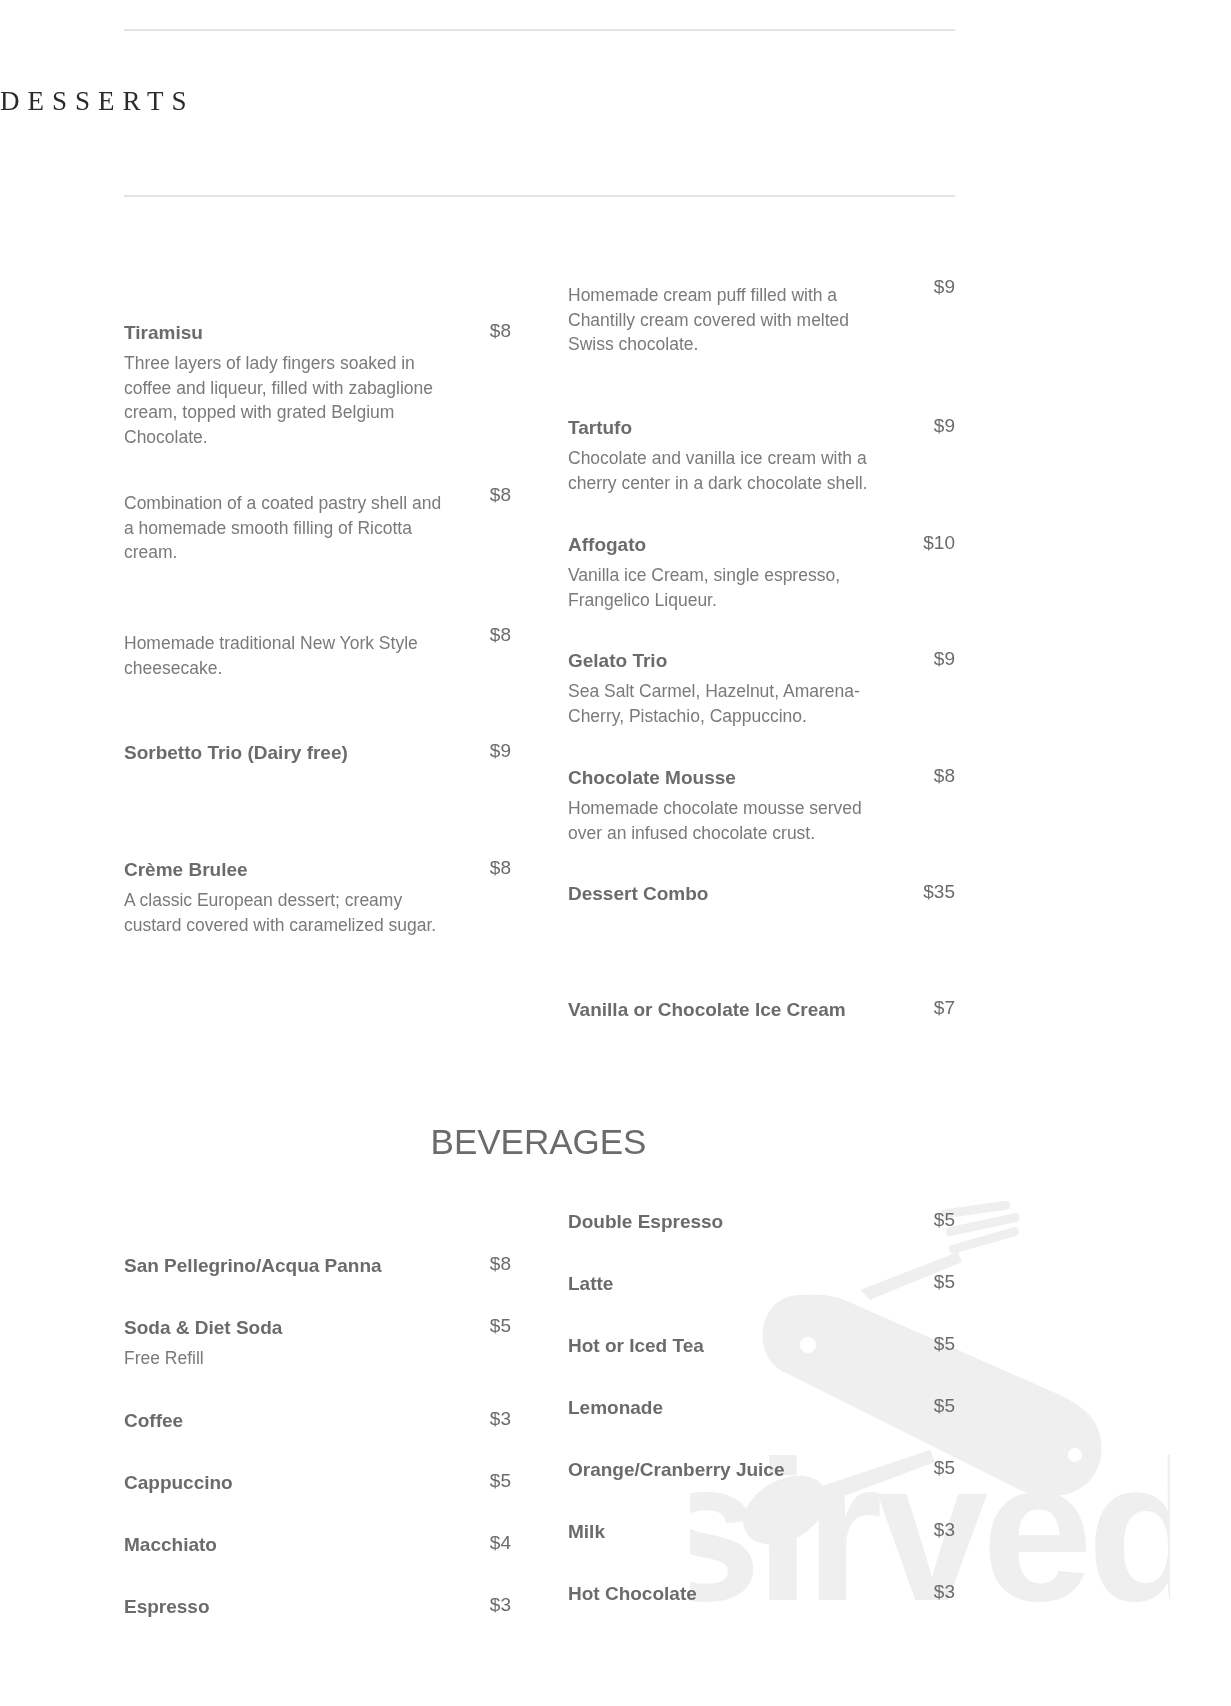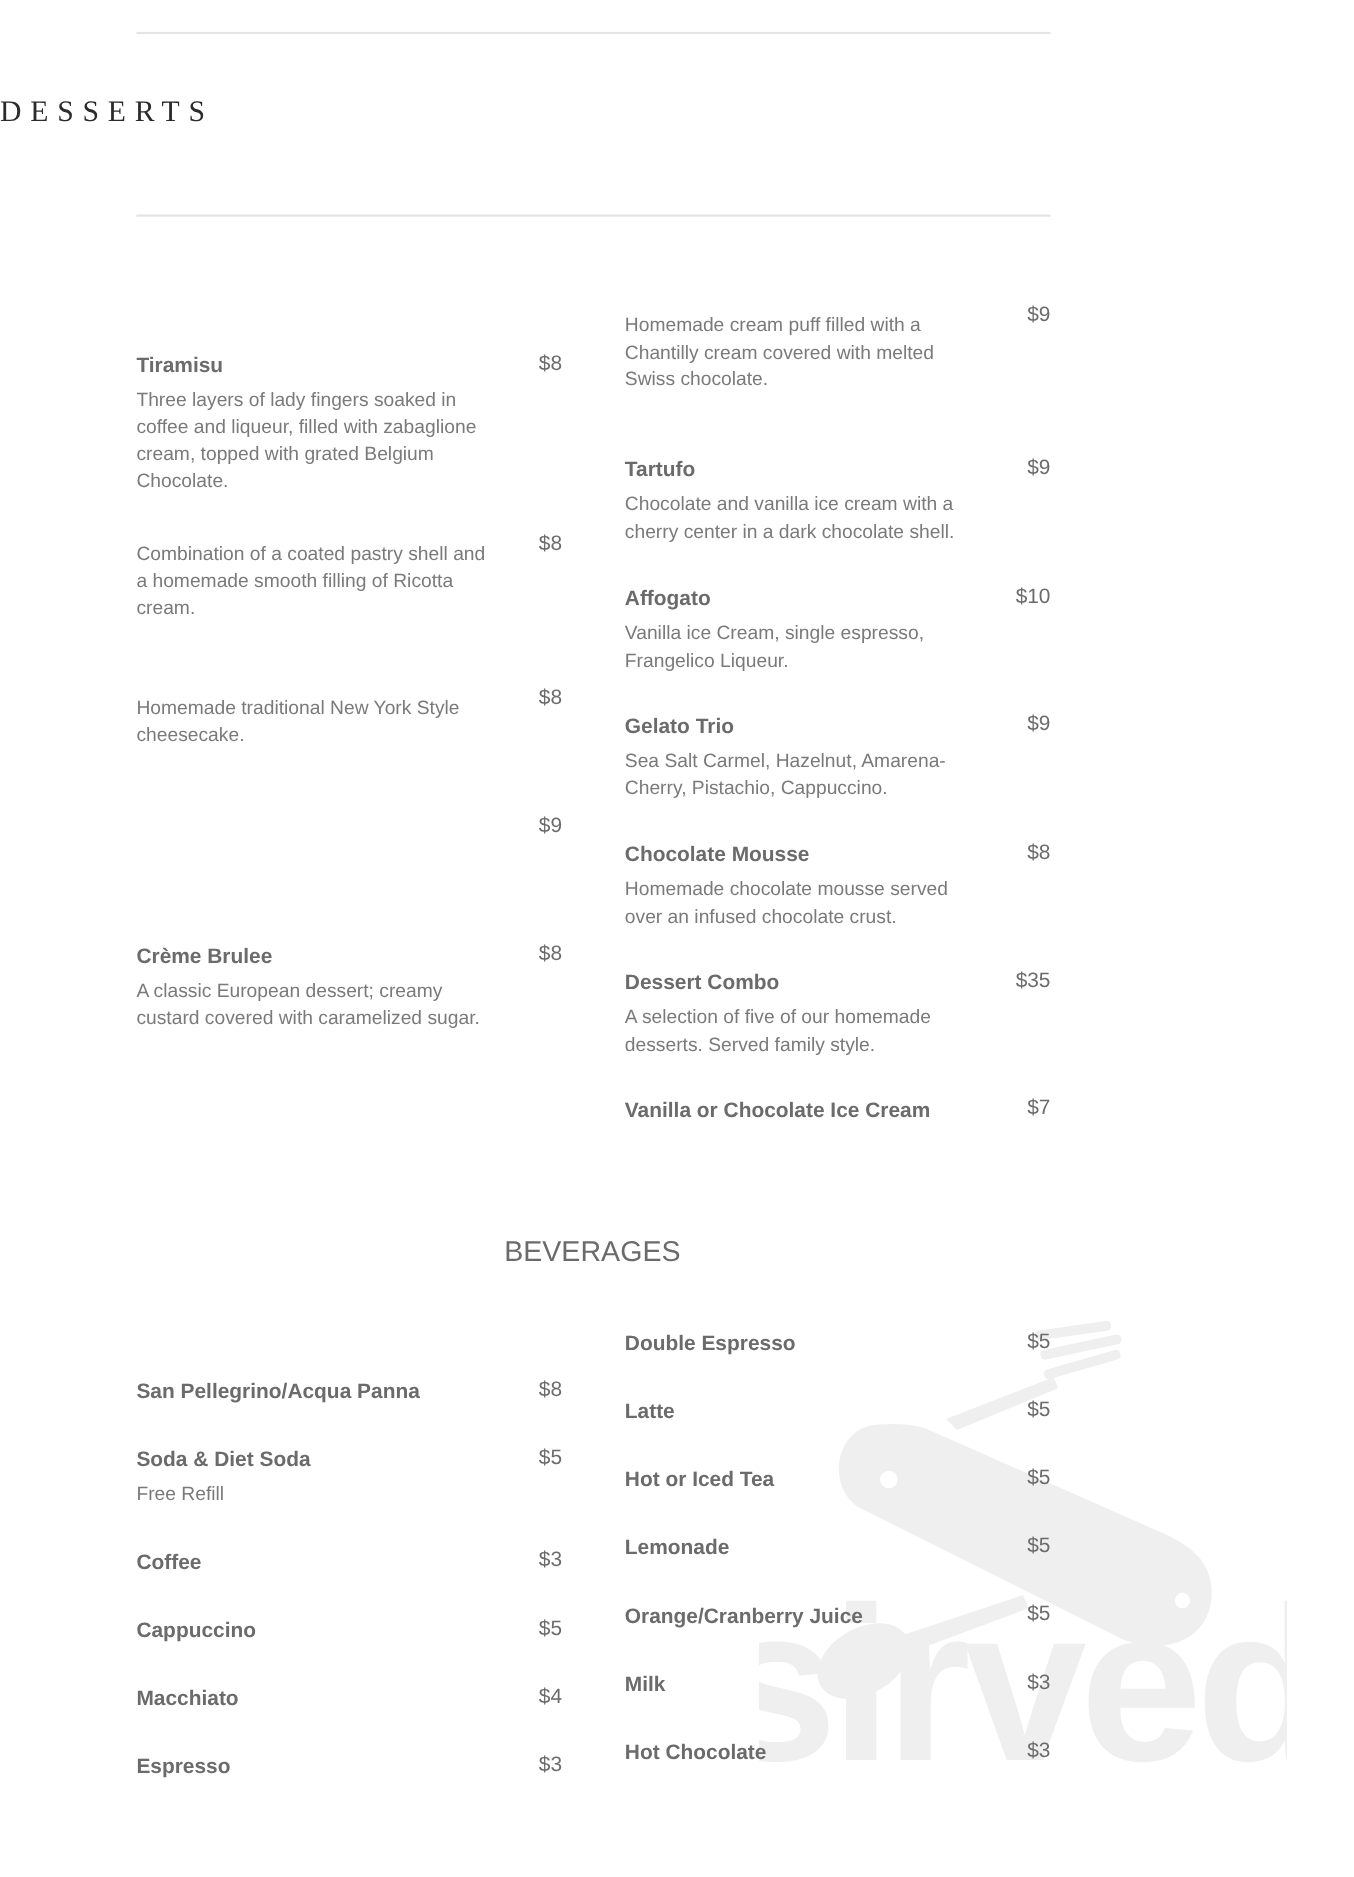--- a/index.html
+++ b/index.html
@@ -3,21 +3,21 @@
 <meta charset="utf-8">
 <style>
   html, body { margin: 0; padding: 0; background: #ffffff; }
   body { width: 1231px; height: 1706px; position: relative; overflow: hidden;
          font-family: "Liberation Sans", "DejaVu Sans", sans-serif; color: #6b6b6b; }
   .rule { position: absolute; left: 124px; width: 831px; height: 2px; background: #e4e4e4; }
   .title-serif { position: absolute; left: 0; width: 1077px; text-align: left;
                  font-family: "Liberation Serif", "DejaVu Serif", serif; font-size: 27px;
                  letter-spacing: 8px; color: #2b2b2b; font-weight: normal; }
   .title-sans { position: absolute; left: 0; width: 1077px; text-align: center;
-                font-family: "Liberation Sans", sans-serif; font-size: 26px; color: #6b6b6b;
+                font-family: "Liberation Sans", sans-serif; font-size: 35px; color: #6b6b6b;
                 font-weight: normal; }
   .item { position: absolute; width: 387px; }
   .item .name { font-size: 19px; font-weight: bold; color: #6b6b6b; line-height: 24px;
                 padding-right: 60px; }
   .item .price { position: absolute; right: 0; top: -2px; font-size: 19px; color: #6b6b6b;
                  line-height: 24px; }
   .item .desc { font-size: 17.5px; color: #7a7a7a; line-height: 24.5px; margin-top: 6px;
                 padding-right: 60px; }
   .col1 { left: 124px; margin-top: 44px; }
   .col2 { left: 568px; }
@@ -56,20 +56,21 @@
 </div>
 <div class="item col1" style="top:441px;">
   <div class="price">$8</div>
   <div class="desc">Combination of a coated pastry shell and a homemade smooth filling of Ricotta cream.</div>
 </div>
 <div class="item col1" style="top:581px;">
   <div class="price">$8</div>
   <div class="desc">Homemade traditional New York Style cheesecake.</div>
 </div>
 <div class="item col1" style="top:697px;">
+  <div class="name">Sorbetto Trio (Dairy free)</div>
   <div class="price">$9</div>
 </div>
 <div class="item col1" style="top:814px;">
   <div class="name">Crème Brulee</div>
   <div class="price">$8</div>
   <div class="desc">A classic European dessert; creamy custard covered with caramelized sugar.</div>
 </div>
 
 <div class="item col2" style="top:277px;">
   <div class="price">$9</div>
@@ -91,21 +92,20 @@
   <div class="desc">Sea Salt Carmel, Hazelnut, Amarena-Cherry, Pistachio, Cappuccino.</div>
 </div>
 <div class="item col2" style="top:766px;">
   <div class="name">Chocolate Mousse</div>
   <div class="price">$8</div>
   <div class="desc">Homemade chocolate mousse served over an infused chocolate crust.</div>
 </div>
 <div class="item col2" style="top:882px;">
   <div class="name">Dessert Combo</div>
   <div class="price">$35</div>
-  <div class="desc">A selection of five of our homemade desserts. Served family style.</div>
 </div>
 <div class="item col2" style="top:998px;">
   <div class="name">Vanilla or Chocolate Ice Cream</div>
   <div class="price">$7</div>
 </div>
 
 <div class="title-sans" style="top:1122px;">BEVERAGES</div>
 
 <div class="item col1" style="top:1210px;">
   <div class="name">San Pellegrino/Acqua Panna</div>

